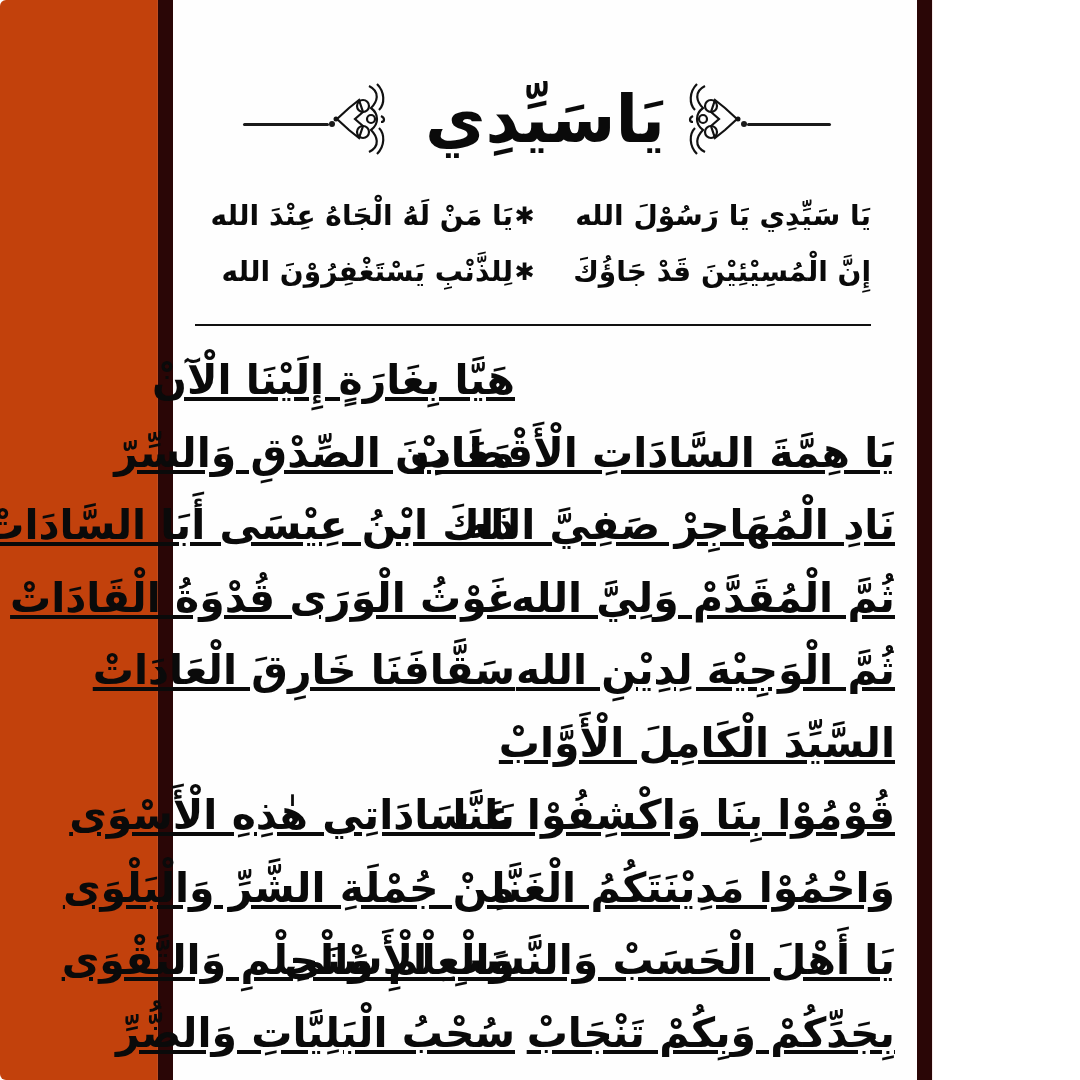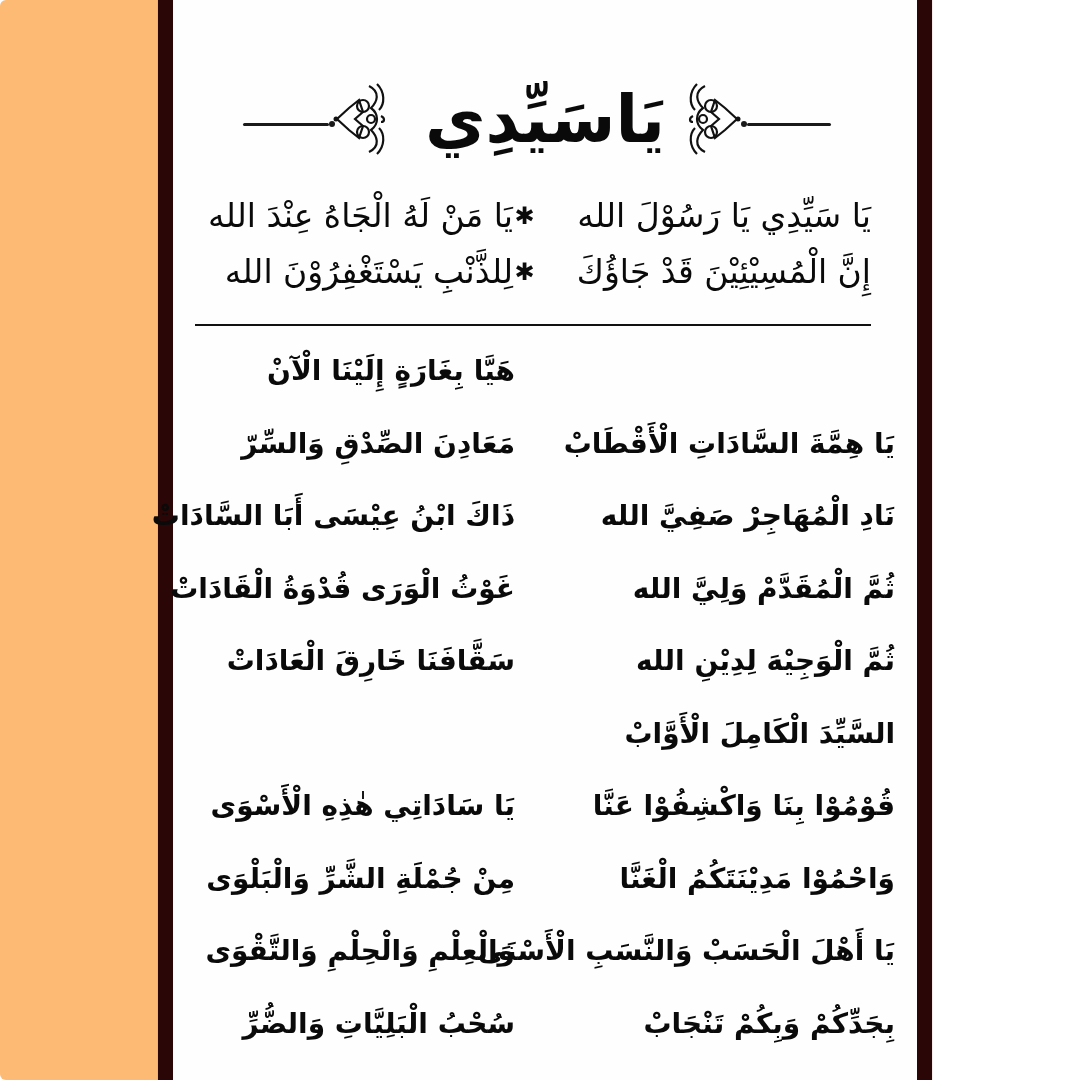--- a/index.html
+++ b/index.html
@@ -7,21 +7,21 @@
       padding: 0;
       width: 1080px;
       height: 1080px;
       background: #ffffff;
       overflow: hidden;
     }
     .canvas {
       position: relative;
       width: 859px;
       height: 1080px;
-      background: #fdba74;
+      background: #c2410c;
       border-radius: 6px;
     }
     .frame-bar {
       position: absolute;
       top: 0;
       width: 15px;
       height: 1080px;
       background: #2a0606;
       box-shadow: 0 0 1px #b88;
     }
@@ -98,22 +98,22 @@
     }
     .chorus-line {
       position: relative;
       height: 56px;
       display: flex;
       flex-direction: row-reverse;
       align-items: center;
       justify-content: space-between;
     }
     .chorus-half {
-      font-size: 33px;
-      font-weight: normal;
+      font-size: 28px;
+      font-weight: bold;
       line-height: 56px;
     }
     .chorus-half.right-half { width: 335px; }
     .chorus-half.left-half { width: 318px; text-align: right; }
     .star {
       width: 22px;
       height: 22px;
       font-size: 24px;
       line-height: 22px;
       text-align: center;
@@ -136,26 +136,27 @@
       left: 22px;
       top: 335px;
       width: 700px;
     }
     .verse-row {
       height: 72.5px;
       position: relative;
     }
     .verse-cell {
       position: absolute;
-      top: 0;
+      top: 9px;
       height: 72px;
-      font-size: 28px;
+      font-size: 41px;
       font-weight: bold;
       line-height: 72px;
       text-align: right;
+      text-decoration: underline;
     }
     .verse-cell.first { left: 370px; width: 330px; }
     .verse-cell.second { left: 0px; width: 320px; }
   </style>
 </head>
 <body>
 
 <div class="canvas">
   <div class="frame-bar left"></div>
   <div class="frame-bar right"></div>

